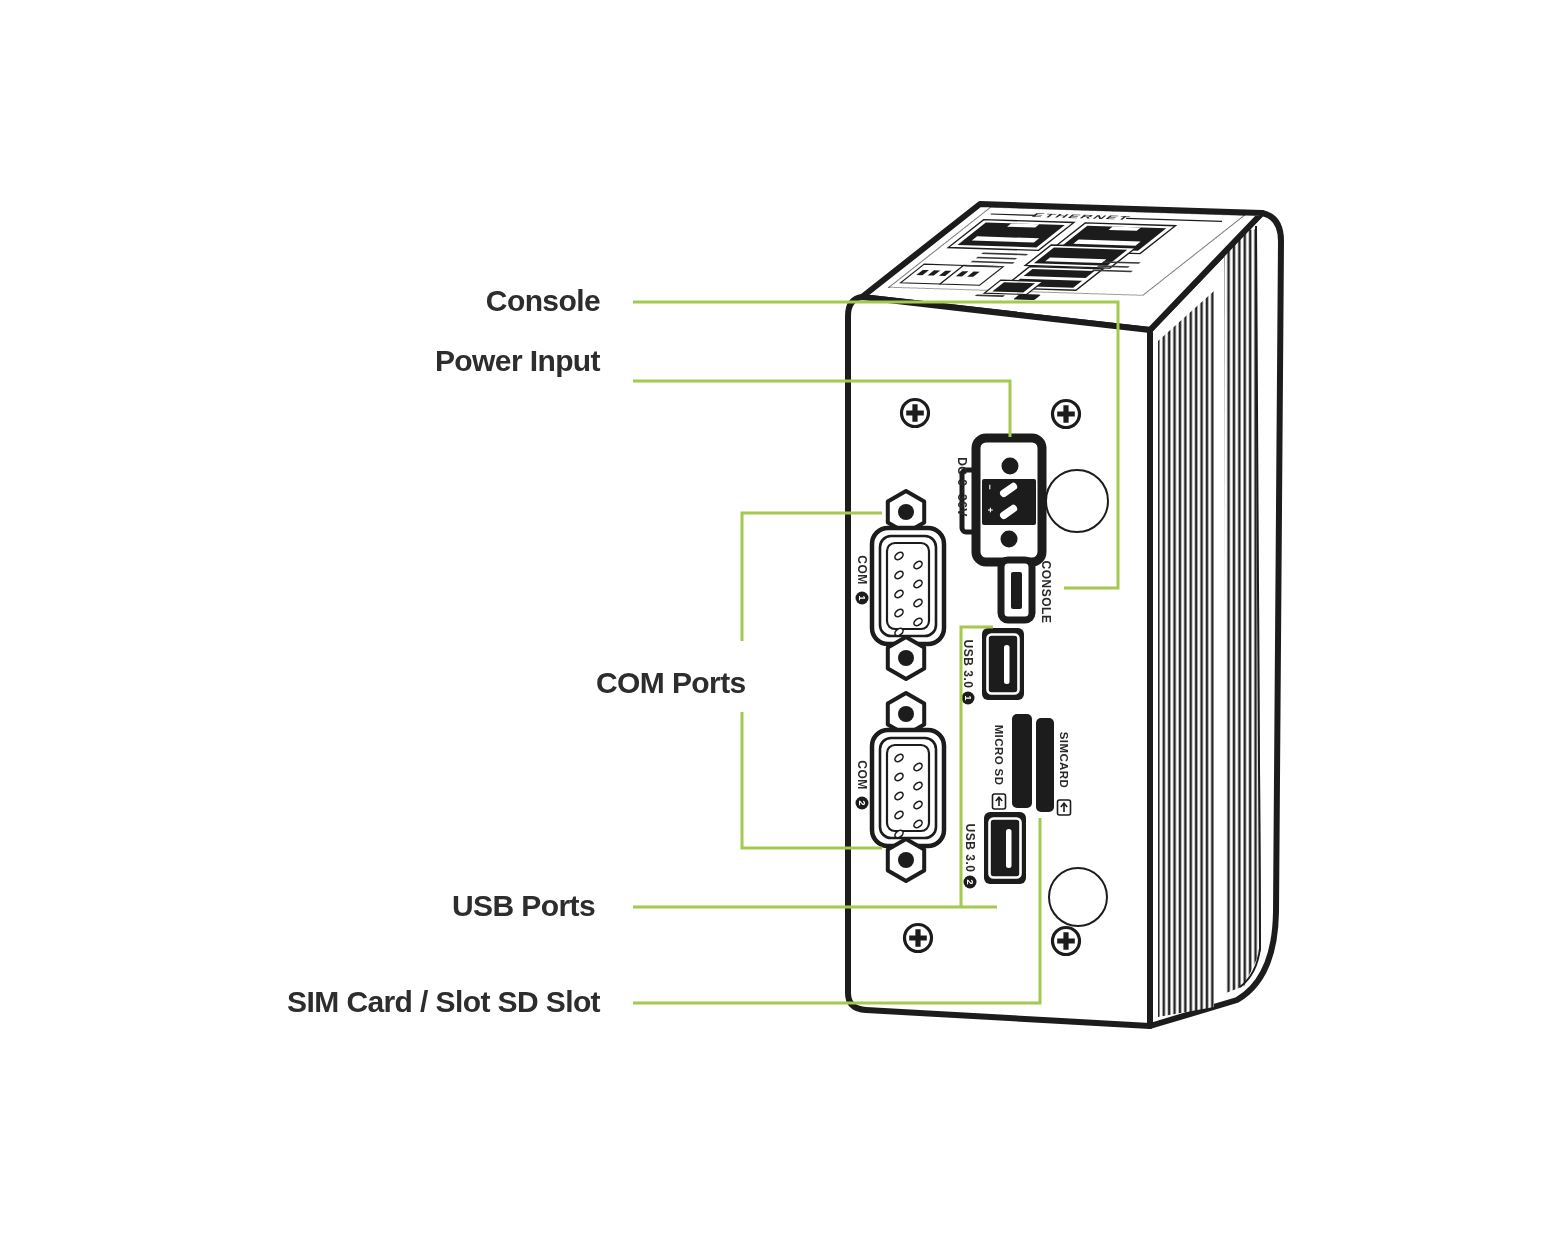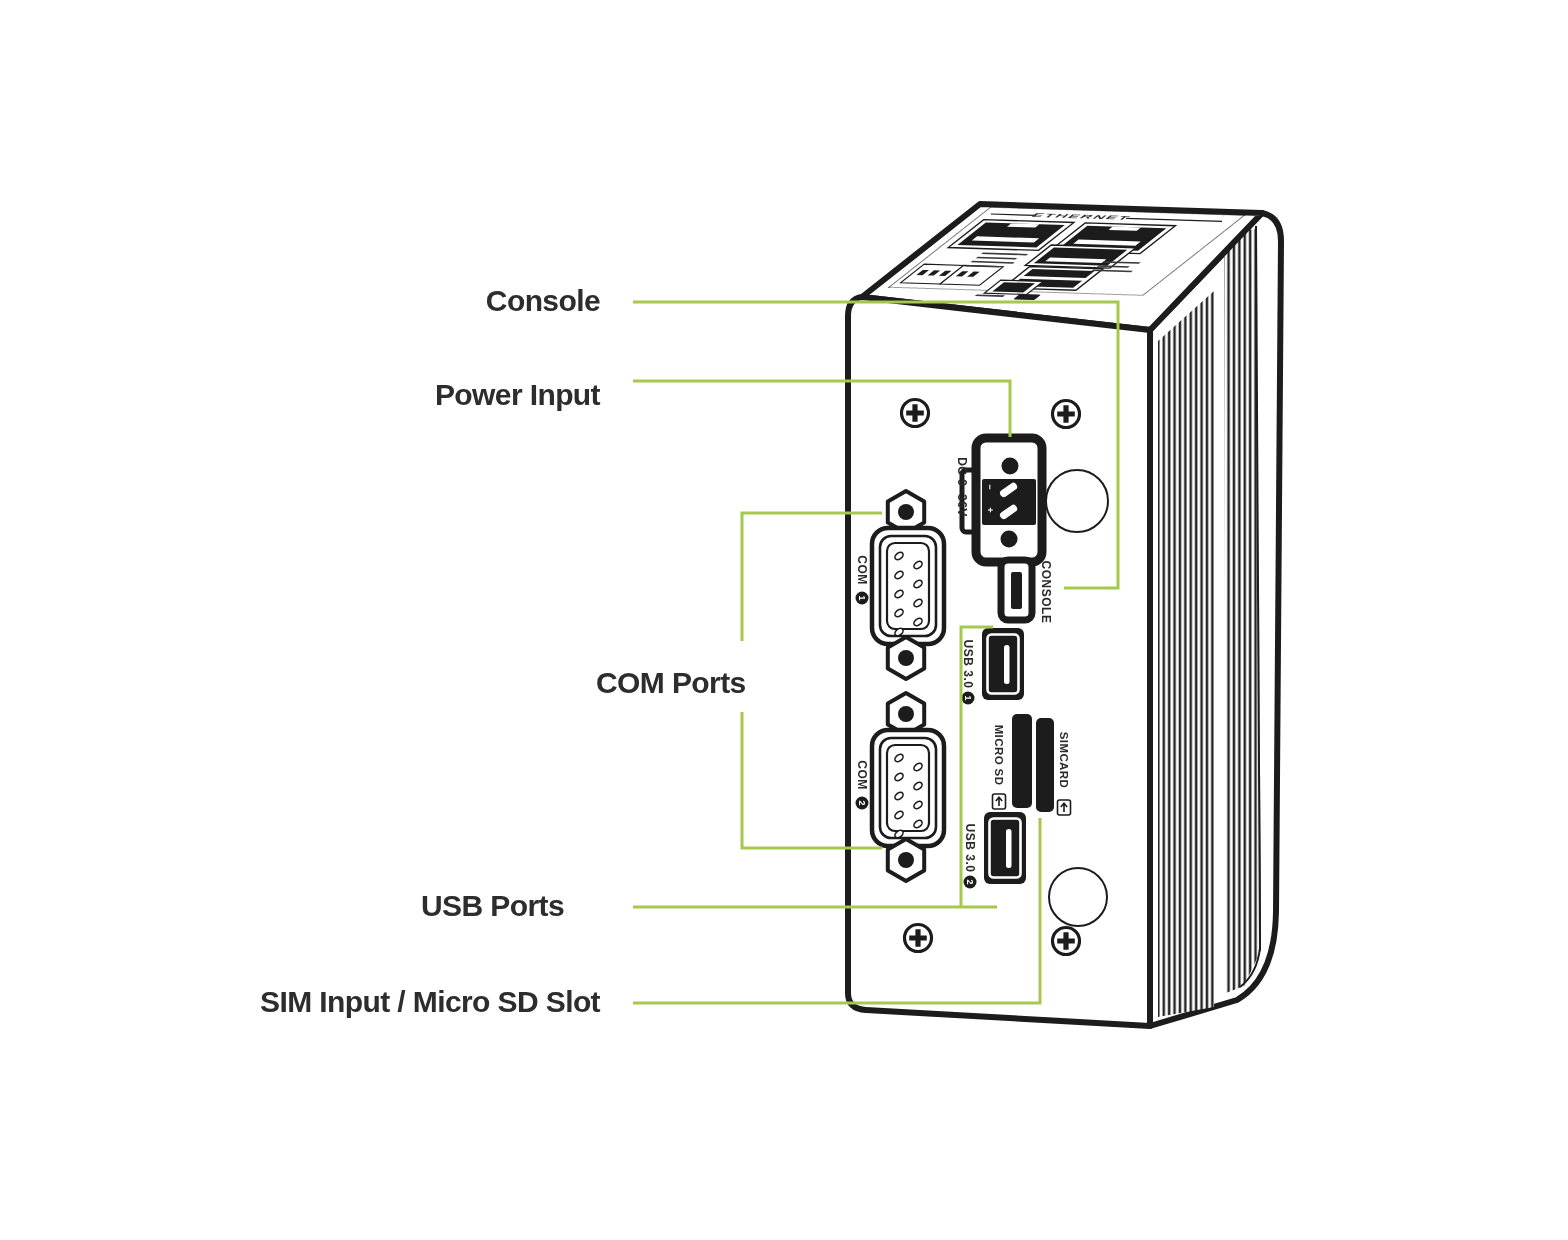--- a/index.html
+++ b/index.html
@@ -242,21 +242,21 @@
       <path d="M 882,513 H 742 V 641"></path>
       <path d="M 742,712 V 848 H 882"></path>
       <path d="M 633,907 H 997"></path>
       <path d="M 993,627 H 961 V 906"></path>
       <path d="M 633,1003 H 1040 V 818"></path>
     </g>
   </svg>
 
   <div class="callout right-aligned" style="right:968px;top:286px;">Console</div>
 
-  <div class="callout right-aligned" style="right:968px;top:380px;">Power Input</div>
+  <div class="callout right-aligned" style="right:968px;top:346px;">Power Input</div>
 
   <div class="callout" style="left:596px;top:668px;width:164px;">COM Ports</div>
 
-  <div class="callout right-aligned" style="right:1004px;top:891px;">USB Ports</div>
-
-  <div class="callout right-aligned" style="right:968px;top:987px;">SIM Input / Micro SD Slot</div>
+  <div class="callout right-aligned" style="right:973px;top:891px;">USB Ports</div>
+
+  <div class="callout right-aligned" style="right:968px;top:987px;">SIM Card / Slot SD Slot</div>
 
 </div>
 
 </body></html>

